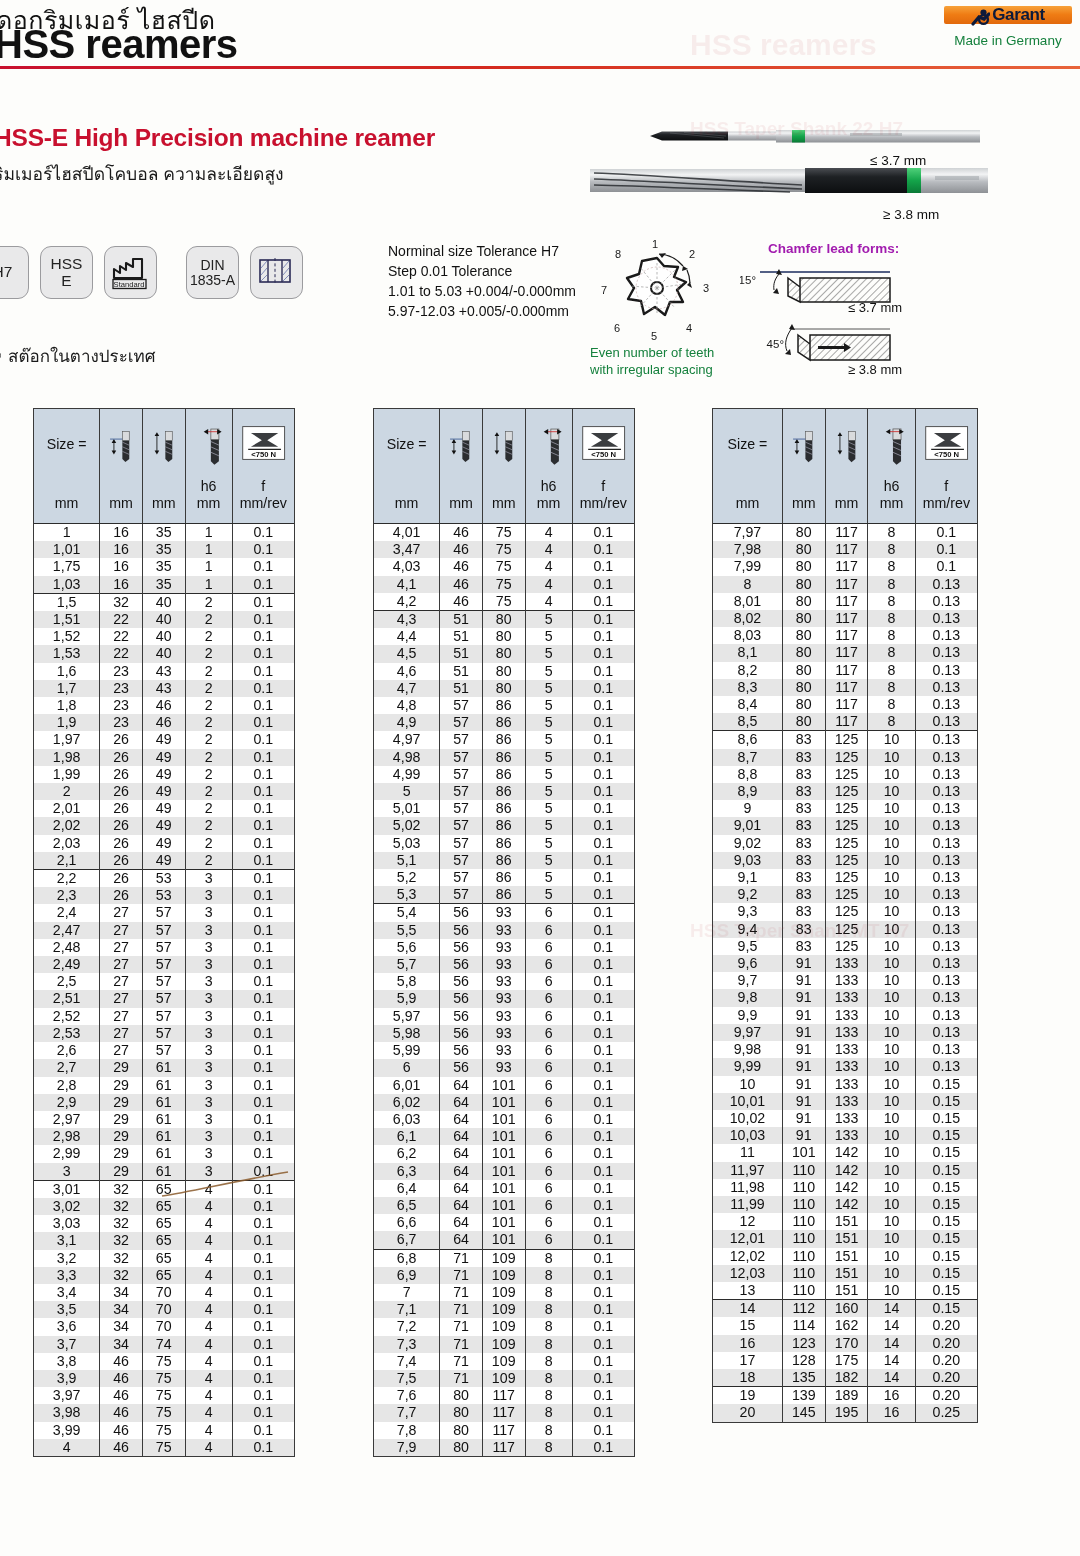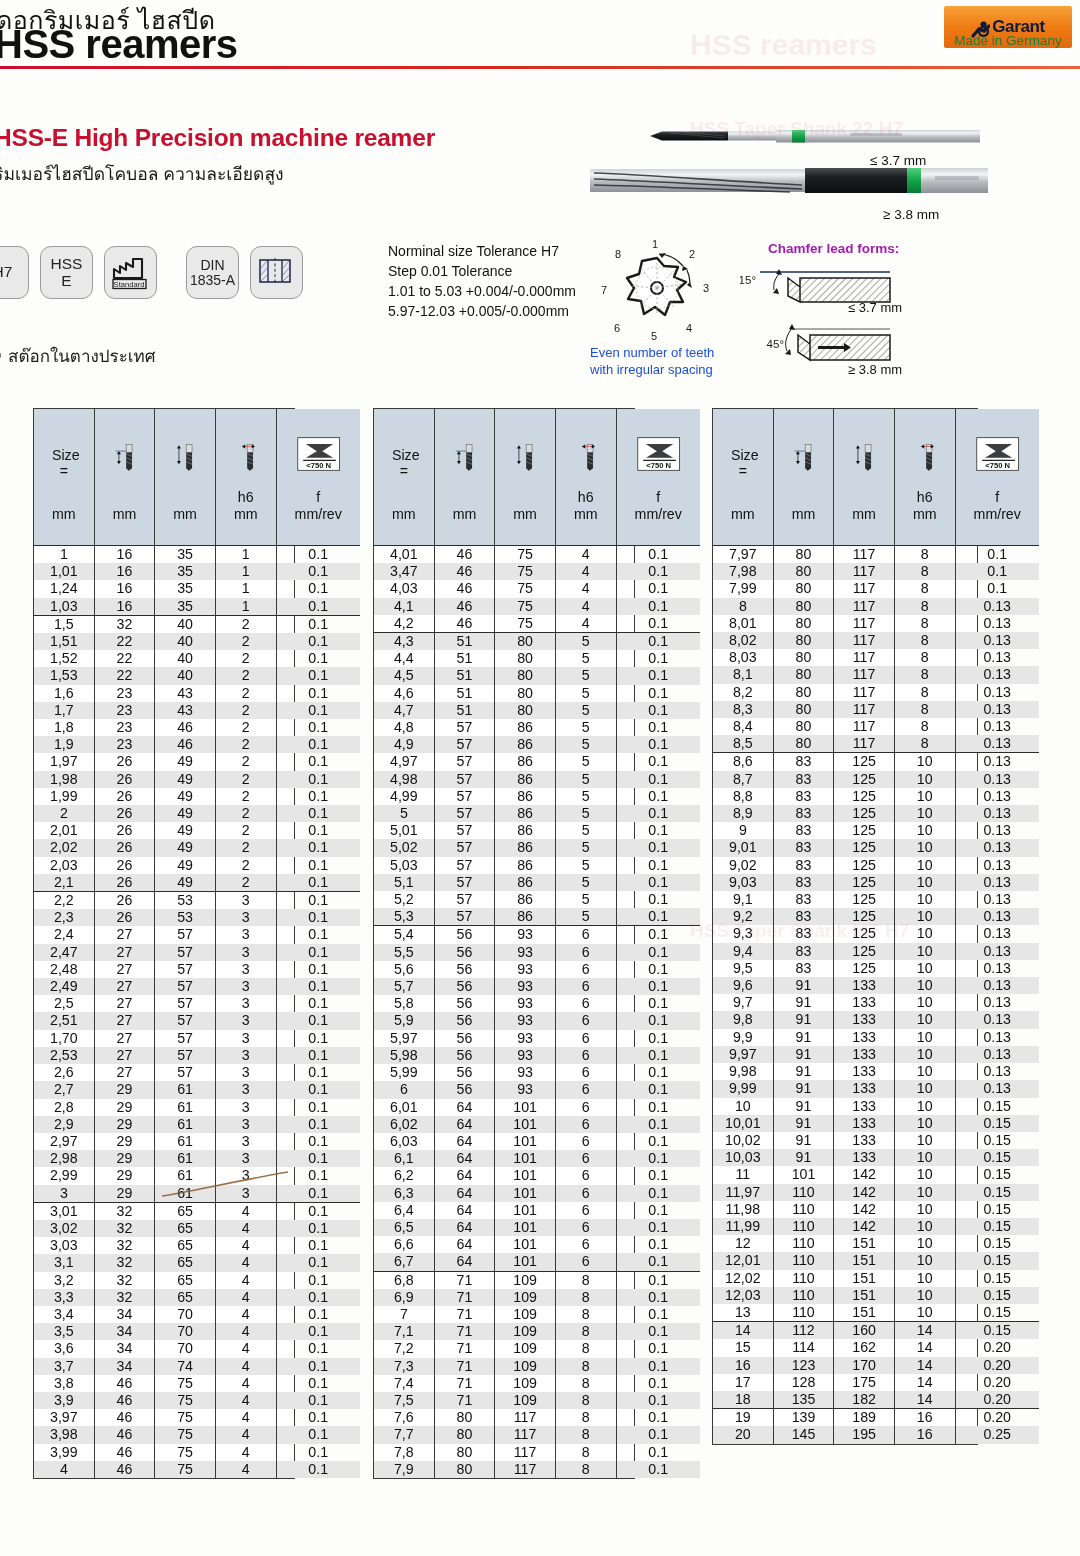--- a/index.html
+++ b/index.html
@@ -17,21 +17,21 @@
   
   #header { position:absolute; left:0; top:0; width:1080px; height:72px; }
   #thai-kicker { position:absolute; left:-4px; top:0px; font-size:25px;
                  letter-spacing:.5px; color:#111; }
   #page-title { position:absolute; left:-6px; top:22px; font-size:40px;
                 font-weight:bold; letter-spacing:-0.5px; color:#111; }
   #rule { position:absolute; left:0; top:66px; width:1080px; height:3px;
           background:linear-gradient(90deg,#c8102e 0%,#d42a1e 45%,#e8643a 100%); }
 
   
-  #logo-box { position:absolute; left:944px; top:6px; width:128px; height:42px;
+  #logo-box { position:absolute; left:944px; top:6px; width:128px; height:18px;
               background:linear-gradient(180deg,#f7a23a 0%,#ef7c14 48%,#e2690c 100%);
               border-radius:2px; display:flex; align-items:center; justify-content:center; }
   #logo-text { font-size:17px; font-weight:bold; color:#0d1a3a; letter-spacing:-.4px; }
   #logo-mark { display:inline-block; width:19px; height:17px; margin-right:2px;
                position:relative; top:2px; }
   #made-in { position:absolute; left:944px; top:33px; width:128px; text-align:center;
              font-size:13.5px; color:#15803d; }
 
   
   #subtitle { position:absolute; left:-6px; top:124px; font-size:24.5px;
@@ -57,35 +57,35 @@
   #stock-dot { width:11px; height:11px; border-radius:50%; border:1.6px solid #555;
                background:#fff; display:inline-block; }
 
   
   #tolerance { position:absolute; left:388px; top:241px; font-size:14px;
                line-height:1.43; color:#111; white-space:pre-line; }
 
   
   #teeth { position:absolute; left:600px; top:236px; width:140px; height:105px; }
   #teeth-cap { position:absolute; left:590px; top:344px; font-size:13px;
-               line-height:1.32; color:#1d4ed8; white-space:pre-line; }
+               line-height:1.32; color:#15803d; white-space:pre-line; }
 
   
   #chamfer-title { position:absolute; left:768px; top:241px; font-size:13.5px; color:#a21caf;font-weight:bold; }
   #chamfer { position:absolute; left:740px; top:256px; width:170px; height:120px; }
   .ch-cap { position:absolute; font-size:13px; color:#111; }
 
   
   .tbl { position:absolute; top:408px; border:1.4px solid #3a3a3a;
          border-collapse:collapse; background:#fff; }
   .tbl table { border-collapse:collapse; width:100%; }
   .tbl th, .tbl td { border-left:1.1px solid #3a3a3a; font-size:14.2px;
                      text-align:center; color:#111; }
   .tbl th:first-child, .tbl td:first-child { border-left:none; }
-  .tbl thead th { background:#ccd7e2; padding:18px; vertical-align:bottom;
+  .tbl thead th { background:#ccd7e2; padding:7px; vertical-align:bottom;
                   border-bottom:1.4px solid #2b2b2b; }
   .hd-inner { height:100px; position:relative; display:flex; flex-direction:column;
               justify-content:flex-end; align-items:center; padding-bottom:2px; }
   .hd-mid { position:absolute; left:0; right:0; top:20px; text-align:center;
             font-size:14.2px; font-weight:normal; }
   .hd-icon { position:absolute; left:0; right:0; top:7px; display:flex;
              justify-content:center; }
   .hd-h6 { position:absolute; left:0; right:0; top:62px; text-align:center;
            font-size:14.2px; font-weight:normal; }
   .hd-f { position:absolute; left:0; right:0; top:62px; text-align:center;
@@ -369,21 +369,21 @@
           <td>0.1</td>
         </tr>
         <tr class="alt">
           <td>1,01</td>
           <td>16</td>
           <td>35</td>
           <td>1</td>
           <td>0.1</td>
         </tr>
         <tr class="">
-          <td>1,24</td>
+          <td>1,75</td>
           <td>16</td>
           <td>35</td>
           <td>1</td>
           <td>0.1</td>
         </tr>
         <tr class="alt">
           <td>1,03</td>
           <td>16</td>
           <td>35</td>
           <td>1</td>
@@ -551,21 +551,21 @@
           <td>0.1</td>
         </tr>
         <tr class="alt">
           <td>2,51</td>
           <td>27</td>
           <td>57</td>
           <td>3</td>
           <td>0.1</td>
         </tr>
         <tr class="">
-          <td>1,70</td>
+          <td>2,52</td>
           <td>27</td>
           <td>57</td>
           <td>3</td>
           <td>0.1</td>
         </tr>
         <tr class="alt">
           <td>2,53</td>
           <td>27</td>
           <td>57</td>
           <td>3</td>

